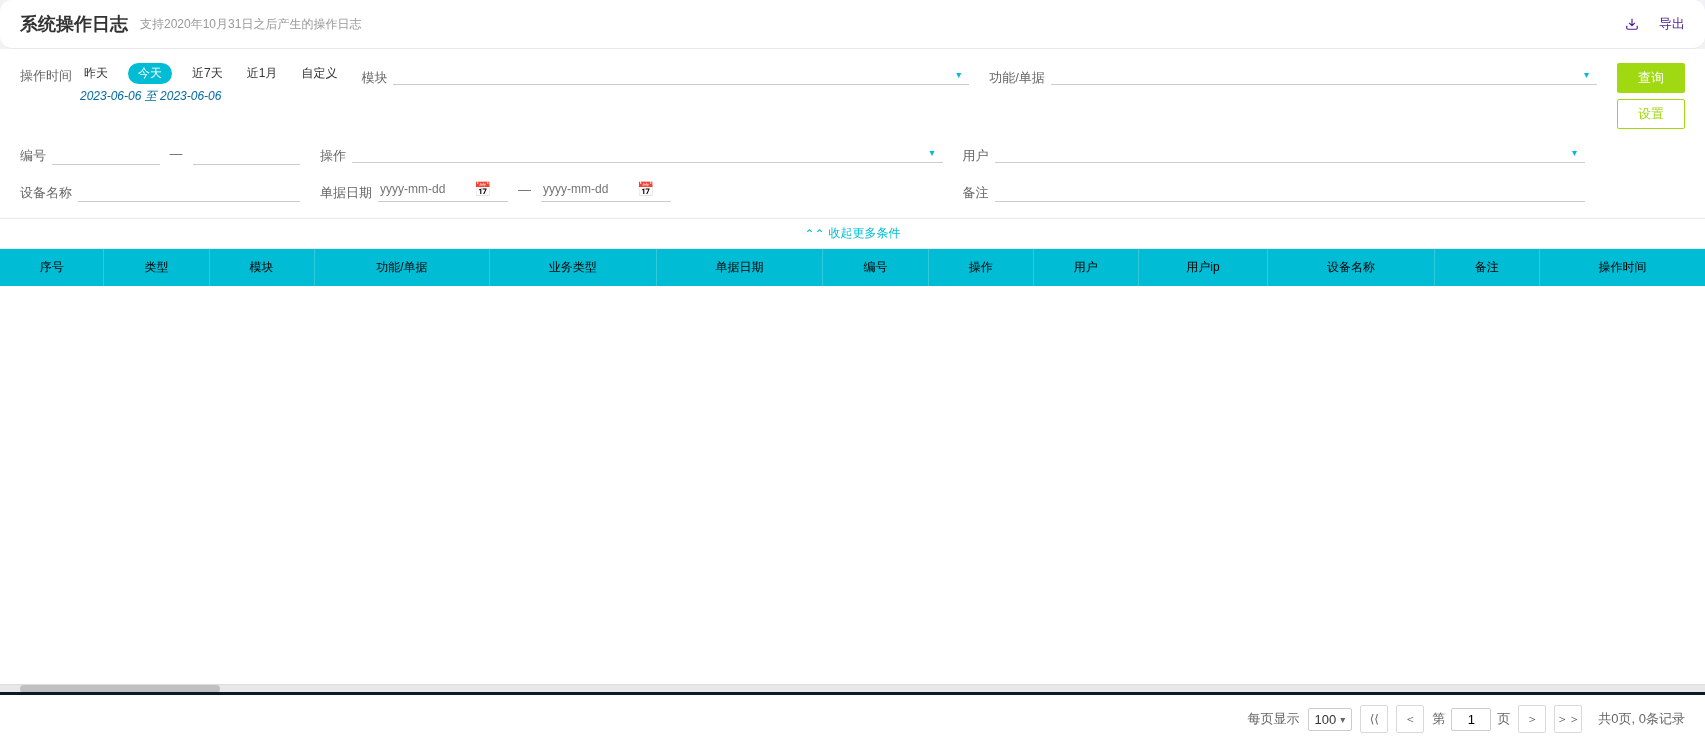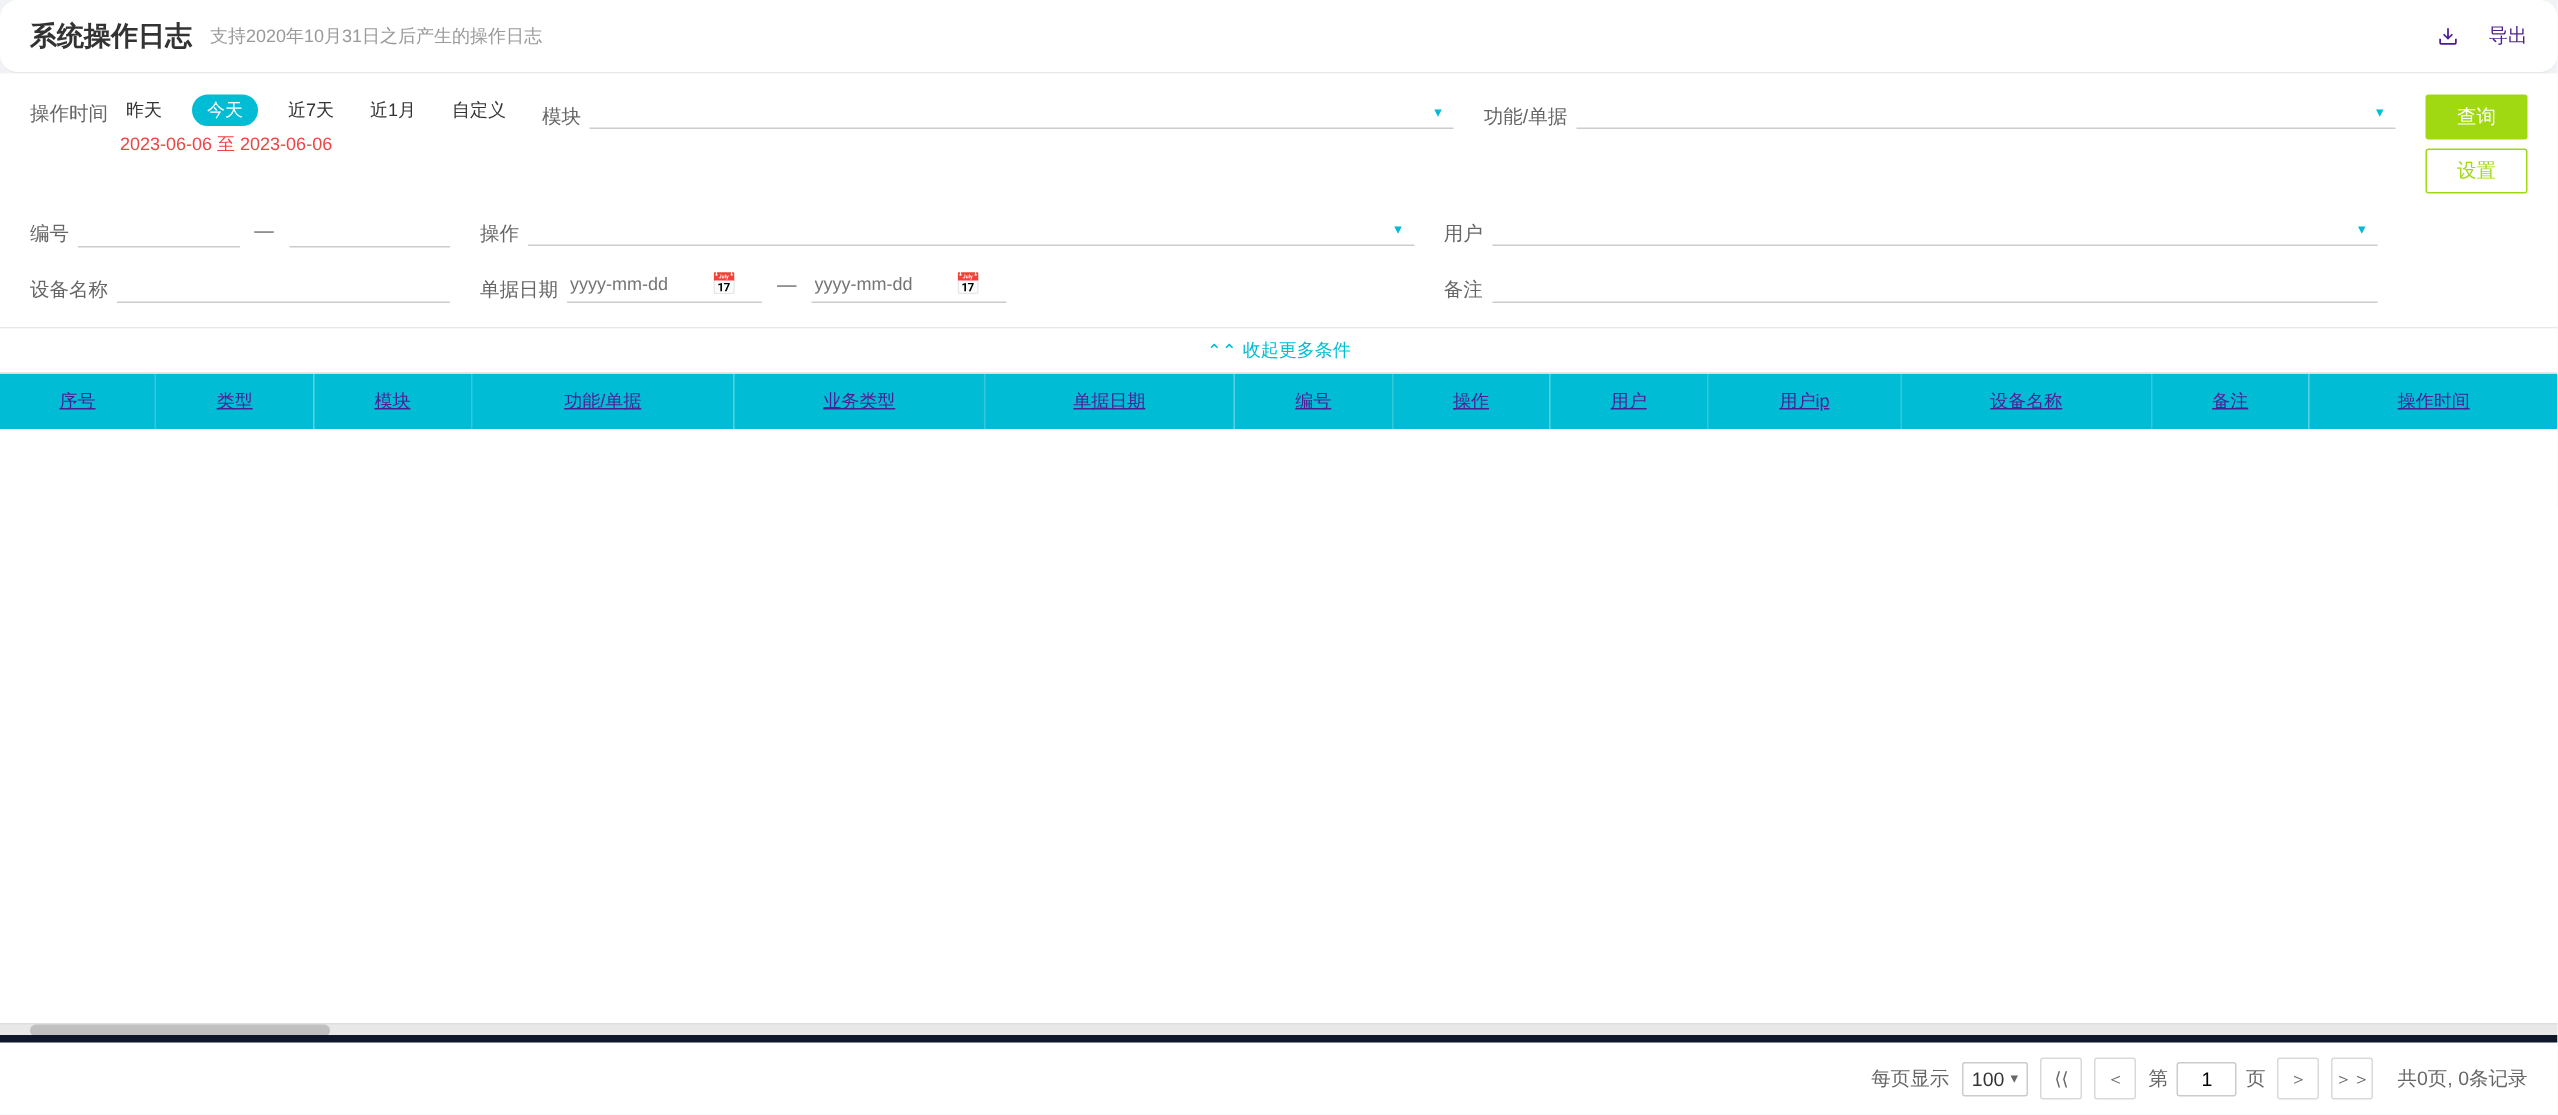--- a/index.html
+++ b/index.html
@@ -163,28 +163,27 @@
       overflow: auto;
     }
     table {
       width: 100%;
       border-collapse: collapse;
     }
     thead tr {
       background: #00bcd4;
     }
     thead th {
-      color: #4c1d95;
+      color: #000000;
       font-weight: 500;
       font-size: 12px;
       padding: 10px 8px;
       text-align: center;
       white-space: nowrap;
       border-right: 1px solid rgba(255,255,255,0.2);
-      text-decoration: underline;
     }
     thead th:last-child { border-right: none; }
 
     
     .scroll-track {
       height: 8px;
       background: #e8e8e8;
       margin: 0;
       border-top: 1px solid #ddd;
     }
@@ -192,21 +191,21 @@
       height: 8px;
       width: 200px;
       background: #c0c0c0;
       border-radius: 4px;
       margin: 0 0 0 20px;
     }
 
     
     .pagination {
       background: #fff;
-      border-top: 5px solid #0f172a;
+      border-top: 3px solid #0f172a;
       display: flex;
       align-items: center;
       justify-content: flex-end;
       padding: 10px 20px;
       gap: 8px;
     }
     .pagination-label {
       font-size: 13px;
       color: #666;
     }
@@ -294,21 +293,21 @@
     <div style="display:flex; align-items:flex-start; gap:8px; min-width:280px;">
       <span class="col-label" style="padding-top:4px;">操作时间</span>
       <div class="time-col">
         <div class="time-btns-row">
           <button class="time-btn">昨天</button>
           <button class="time-btn active">今天</button>
           <button class="time-btn">近7天</button>
           <button class="time-btn">近1月</button>
           <button class="time-btn">自定义</button>
         </div>
-        <div style="font-size:12px; color:#ef4444;">2023-06-06 至 2023-06-06</div>
+        <div style="font-size:12px; color:#0369a1;font-style:italic;">2023-06-06 至 2023-06-06</div>
       </div>
     </div>
 
     <div style="display:flex; align-items:center; gap:6px; flex:1;">
       <span class="col-label">模块</span>
       <div class="select-input" style="flex:1;">
         <span></span>
         <span class="chevron">▾</span>
       </div>
     </div>

